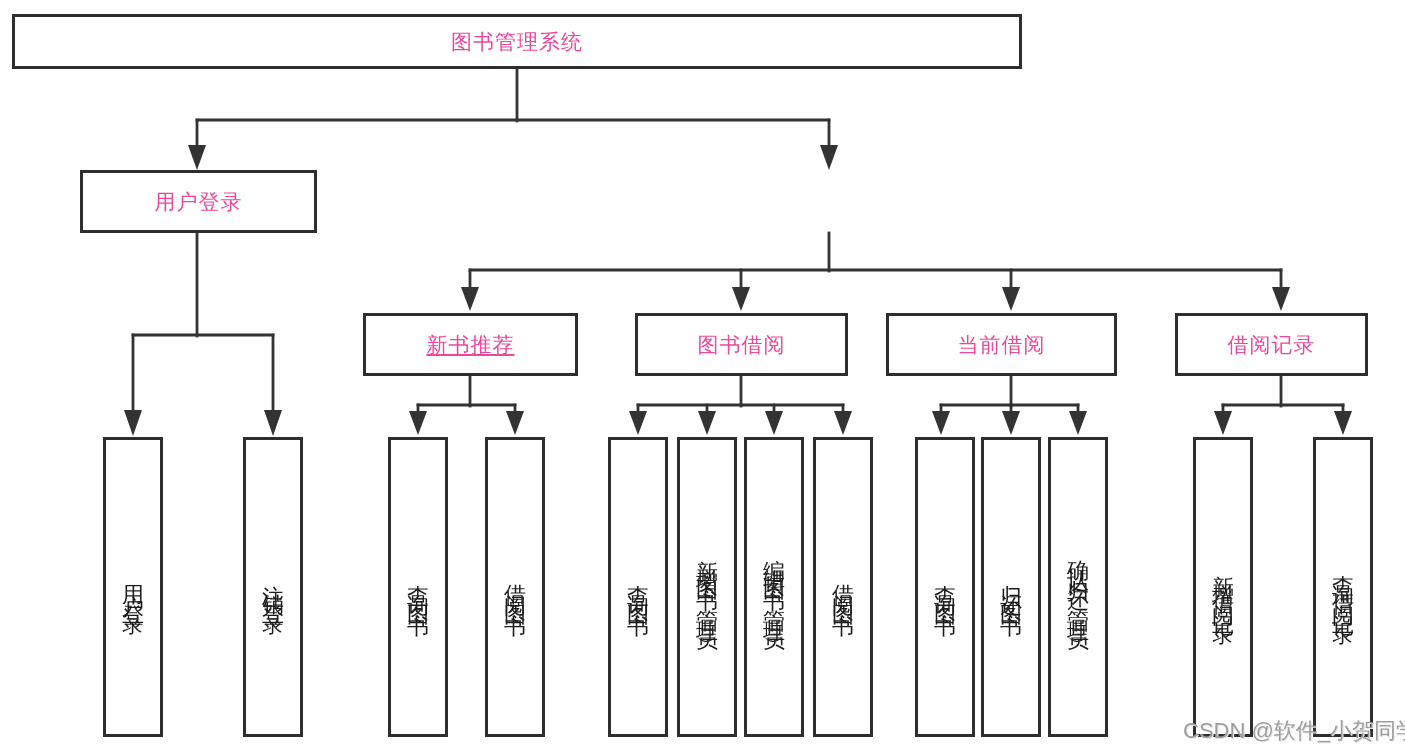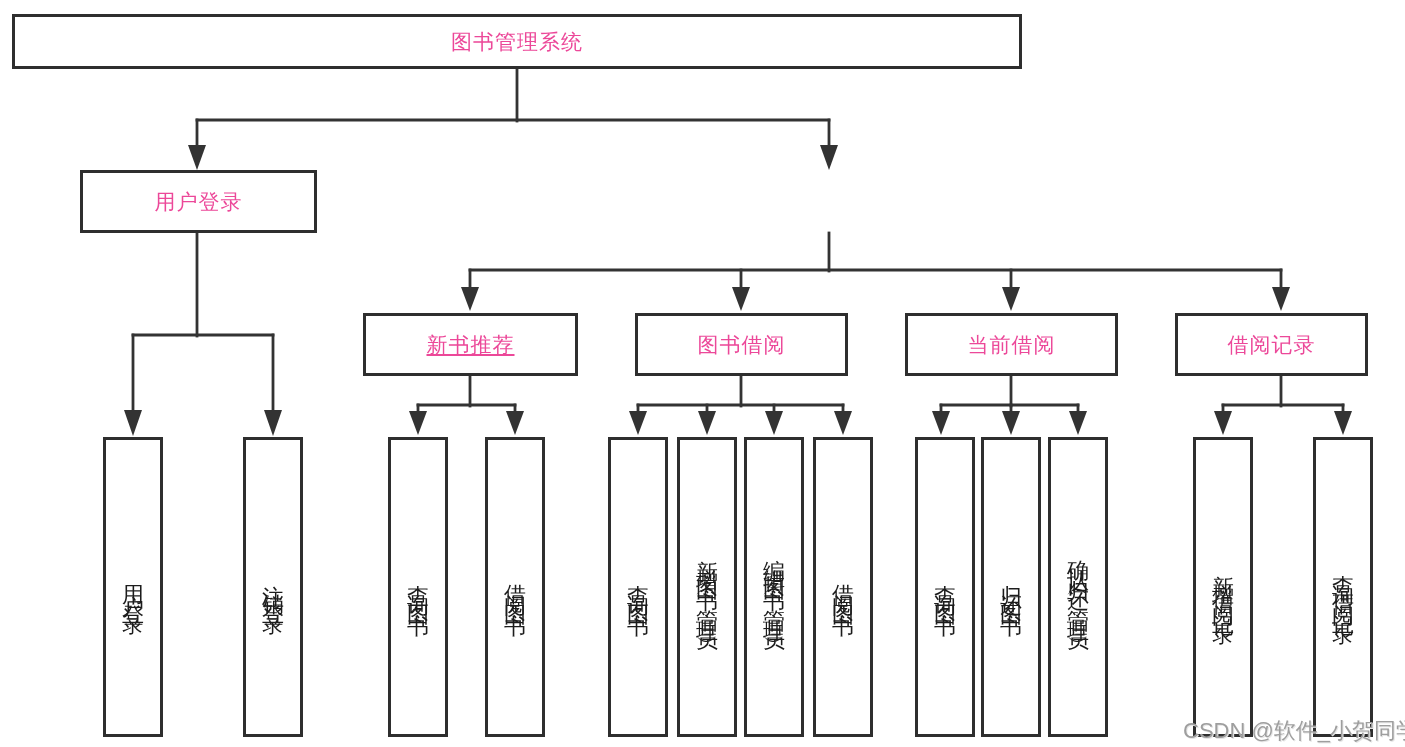--- a/index.html
+++ b/index.html
@@ -136,21 +136,21 @@
       <polygon points="1334,411 1352,411 1343,435"></polygon>
     </g>
   </svg>
 
   <div class="node" style="left:12px;top:14px;width:1010px;height:55px;">图书管理系统</div>
 
   <div class="node" style="left:80px;top:170px;width:237px;height:63px;">用户登录</div>
 
   <div class="node" style="left:363px;top:313px;width:215px;height:63px;text-decoration:underline;">新书推荐</div>
   <div class="node" style="left:635px;top:313px;width:213px;height:63px;">图书借阅</div>
-  <div class="node" style="left:905px;top:313px;width:213px;height:63px;">当前借阅</div>
+  <div class="node" style="left:886px;top:313px;width:231px;height:63px;">当前借阅</div>
   <div class="node" style="left:1175px;top:313px;width:193px;height:63px;">借阅记录</div>
 
   <div class="leaf" style="left:103px;">
     <span>用户登录</span>
   </div>
   <div class="leaf" style="left:243px;">
     <span>注销登录</span>
   </div>
 
   <div class="leaf" style="left:388px;">

